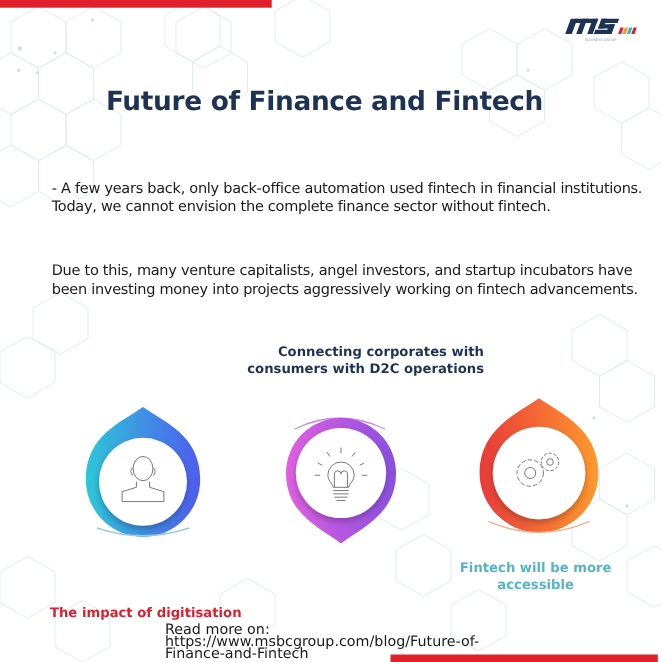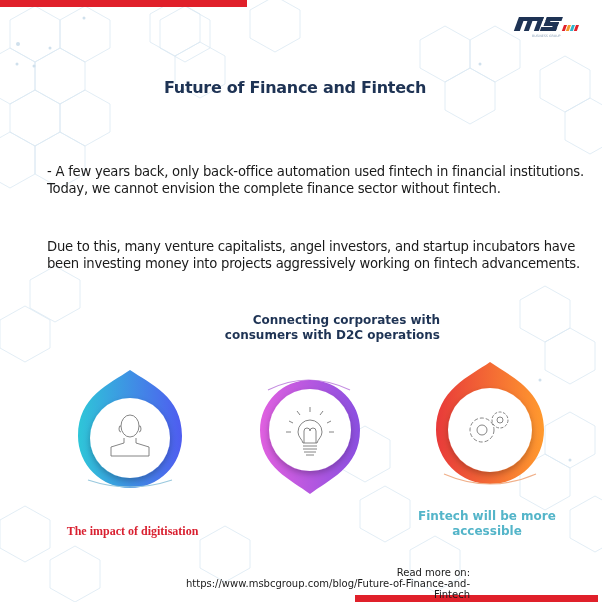--- a/index.html
+++ b/index.html
@@ -1,30 +1,30 @@
 <!DOCTYPE html>
 <html><head>
 <meta charset="utf-8">
 <style>
   html,body{margin:0;padding:0;}
   body{width:602px;height:602px;position:relative;overflow:hidden;background:#fff;font-family:"DejaVu Sans","Liberation Sans",sans-serif;color:#222;}
   .hexbg{position:absolute;left:0;top:0;width:602px;height:602px;z-index:0;}
   .topbar{position:absolute;left:0;top:0;width:247px;height:7px;background:#e0202a;z-index:2;}
   .bottombar{position:absolute;left:355px;top:595px;width:243px;height:7px;background:#e0202a;z-index:2;}
   .logo{position:absolute;left:512px;top:14px;width:80px;height:26px;z-index:2;}
-  .title{position:absolute;left:0;top:78px;width:590px;text-align:center;font-weight:bold;font-size:16px;color:#1e3354;z-index:2;letter-spacing:-0.3px;}
+  .title{position:absolute;left:0;top:78px;width:590px;text-align:center;font-weight:bold;font-size:24px;color:#1e3354;z-index:2;letter-spacing:-0.3px;}
   .para{position:absolute;left:47px;width:560px;font-size:13.2px;line-height:17px;color:#1a1a1a;z-index:2;letter-spacing:-0.25px;}
   .p1{top:163px;}
   .p2{top:221px;}
   .subhead{position:absolute;left:180px;top:313px;width:260px;text-align:right;font-weight:bold;font-size:12px;line-height:15px;color:#1e3354;z-index:2;}
   .drop{position:absolute;z-index:2;}
   .label{position:absolute;font-weight:bold;font-size:12px;line-height:15px;z-index:2;text-align:center;}
-  .lbl1{left:40px;top:524px;width:185px;color:#d92030;font-family:Liberation Serif, serif;}
+  .lbl1{left:40px;top:550px;width:185px;color:#d92030;}
   .lbl3{left:400px;top:509px;width:174px;color:#54b5c9;}
-  .readmore{position:absolute;left:150px;top:567px;width:320px;text-align:right;font-size:10px;line-height:11px;color:#1a1a1a;z-index:2;}
+  .readmore{position:absolute;left:150px;top:567px;width:320px;text-align:left;font-size:13px;line-height:11px;color:#1a1a1a;z-index:2;}
 </style>
 </head>
 <body>
 
 <svg class="hexbg" viewBox="0 0 602 602">
   <g fill="none" stroke="#dbe9f2" stroke-width="0.8">
     <path d="M10 20 l25 -14 l25 14 l0 28 l-25 14 l-25 -14z"></path>
     <path d="M60 20 l25 -14 l25 14 l0 28 l-25 14 l-25 -14z"></path>
     <path d="M35 62 l25 -14 l25 14 l0 28 l-25 14 l-25 -14z"></path>
     <path d="M-15 62 l25 -14 l25 14 l0 28 l-25 14 l-25 -14z"></path>

